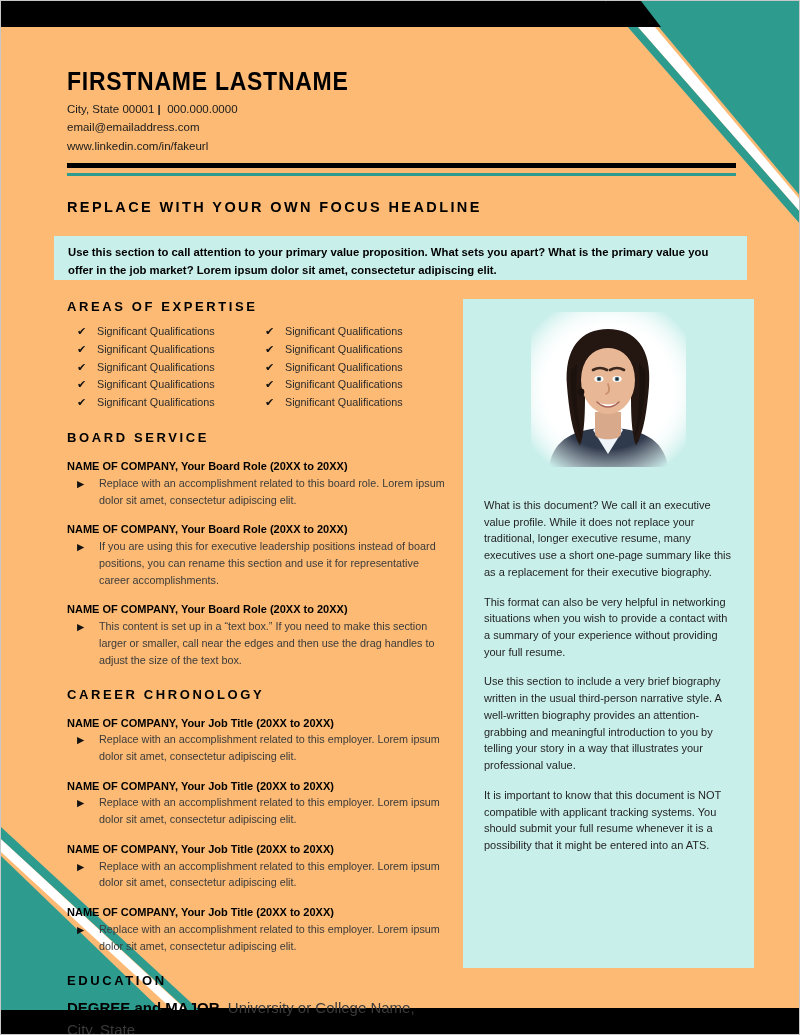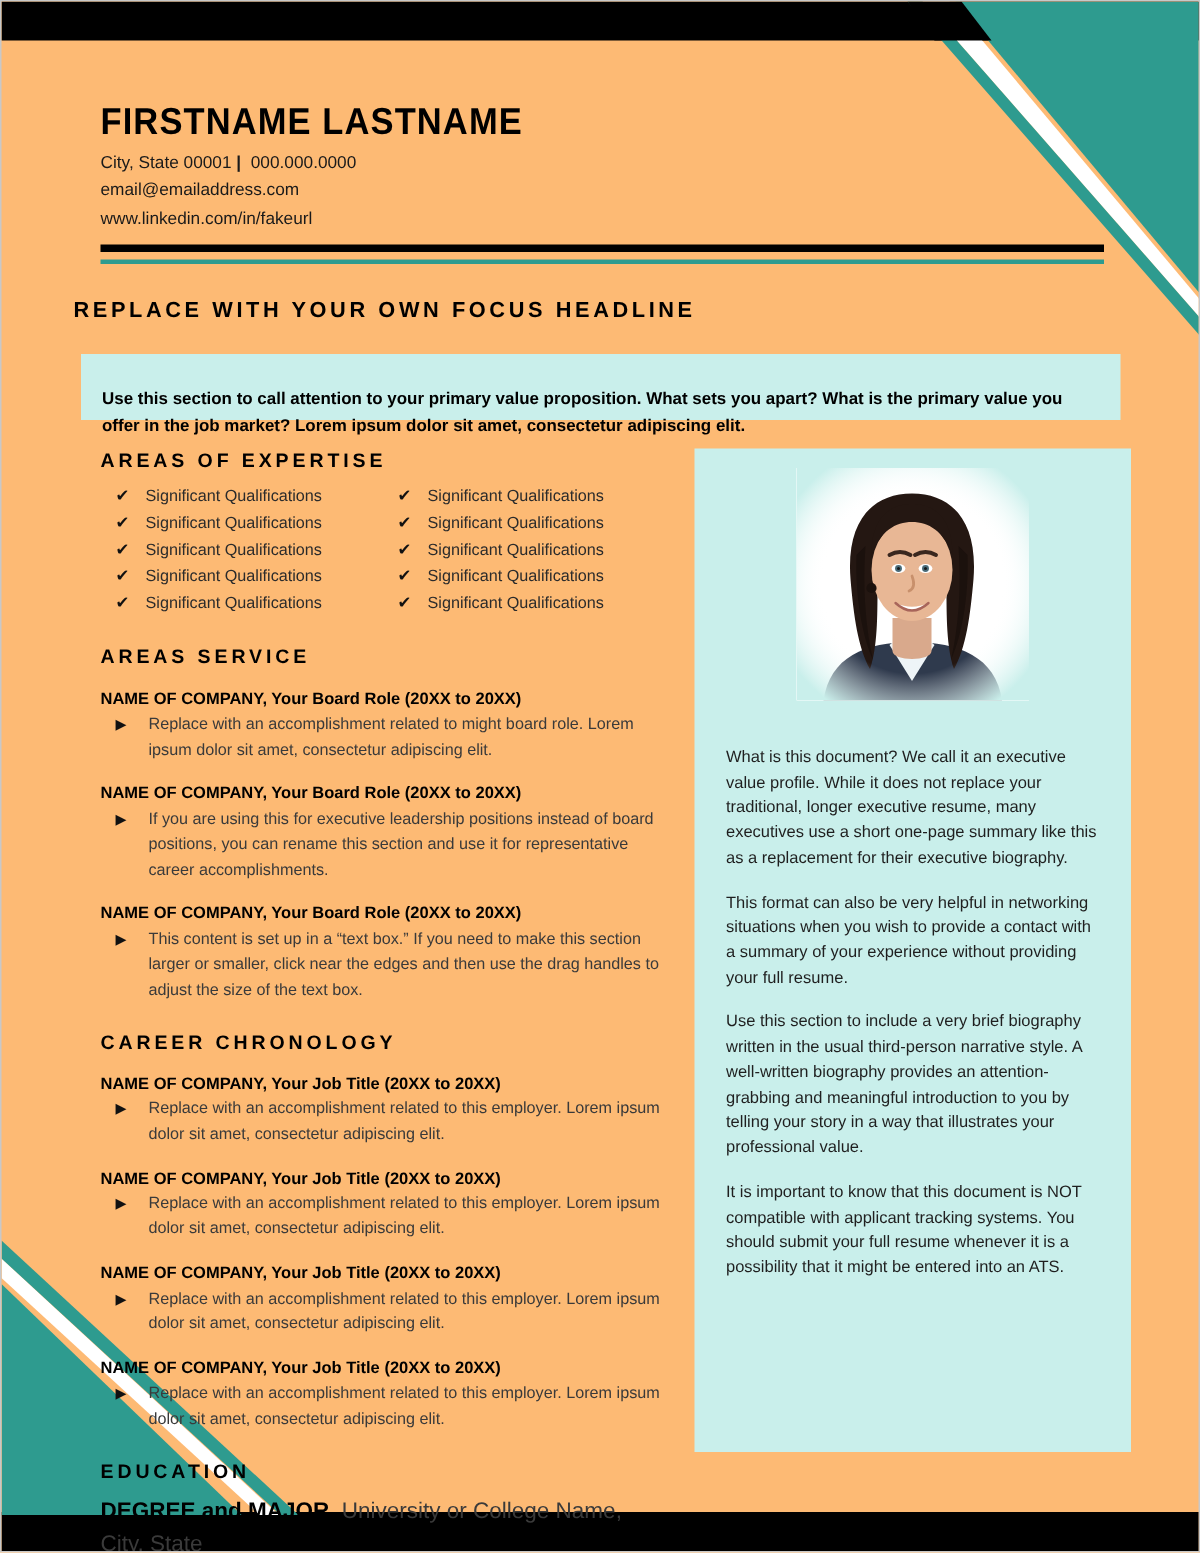--- a/index.html
+++ b/index.html
@@ -89,37 +89,37 @@
     position: absolute;
     left: 66px; top: 172px;
     width: 669px; height: 3px;
     background: #2e9b8f;
     z-index: 5;
   }
 
   
   .focus-headline {
     position: absolute;
-    left: 48px; top: 198px;
+    left: 66px; top: 198px;
     font-size: 14.5px;
     font-weight: bold;
     letter-spacing: 2.4px;
     color: #000000;
     z-index: 5;
     font-family: "Liberation Sans Narrow", "Liberation Sans", sans-serif;
   }
 
   
   .value-box {
     position: absolute;
     left: 53px; top: 235px;
     width: 693px; height: 44px;
     background: #c9efeb;
     z-index: 5;
-    padding: 22px 14px 0 14px;
+    padding: 8px 14px 0 14px;
   }
   .value-box p {
     font-size: 11.3px;
     font-weight: bold;
     color: #000000;
     line-height: 1.55;
     font-family: "Liberation Sans Narrow", "Liberation Sans", sans-serif;
   }
 
   
@@ -320,36 +320,36 @@
         <div class="exp-item">
           <span class="exp-check">✔</span>
           <span>Significant Qualifications</span>
         </div>
         <div class="exp-item">
           <span class="exp-check">✔</span>
           <span>Significant Qualifications</span>
         </div>
       </div>
 
-    <div class="sec-head">AREAS SERVICE</div>
+    <div class="sec-head">BOARD SERVICE</div>
     <div id="board-entries">
         <div class="entry-title">NAME OF COMPANY, Your Board Role (20XX to 20XX)</div>
         <div class="entry-bullet">
           <span class="bullet-glyph">▶</span>
-          <span class="bullet-text">Replace with an accomplishment related to might board role. Lorem ipsum dolor sit amet, consectetur adipiscing elit.</span>
+          <span class="bullet-text">Replace with an accomplishment related to this board role. Lorem ipsum dolor sit amet, consectetur adipiscing elit.</span>
         </div>
         <div class="entry-title">NAME OF COMPANY, Your Board Role (20XX to 20XX)</div>
         <div class="entry-bullet">
           <span class="bullet-glyph">▶</span>
           <span class="bullet-text">If you are using this for executive leadership positions instead of board positions, you can rename this section and use it for representative career accomplishments.</span>
         </div>
         <div class="entry-title">NAME OF COMPANY, Your Board Role (20XX to 20XX)</div>
         <div class="entry-bullet">
           <span class="bullet-glyph">▶</span>
-          <span class="bullet-text">This content is set up in a “text box.” If you need to make this section larger or smaller, click near the edges and then use the drag handles to adjust the size of the text box.</span>
+          <span class="bullet-text">This content is set up in a “text box.” If you need to make this section larger or smaller, call near the edges and then use the drag handles to adjust the size of the text box.</span>
         </div>
       </div>
 
     <div class="sec-head">CAREER CHRONOLOGY</div>
     <div id="career-entries">
         <div class="entry-title">NAME OF COMPANY, Your Job Title (20XX to 20XX)</div>
         <div class="entry-bullet">
           <span class="bullet-glyph">▶</span>
           <span class="bullet-text">Replace with an accomplishment related to this employer. Lorem ipsum dolor sit amet, consectetur adipiscing elit.</span>
         </div>

